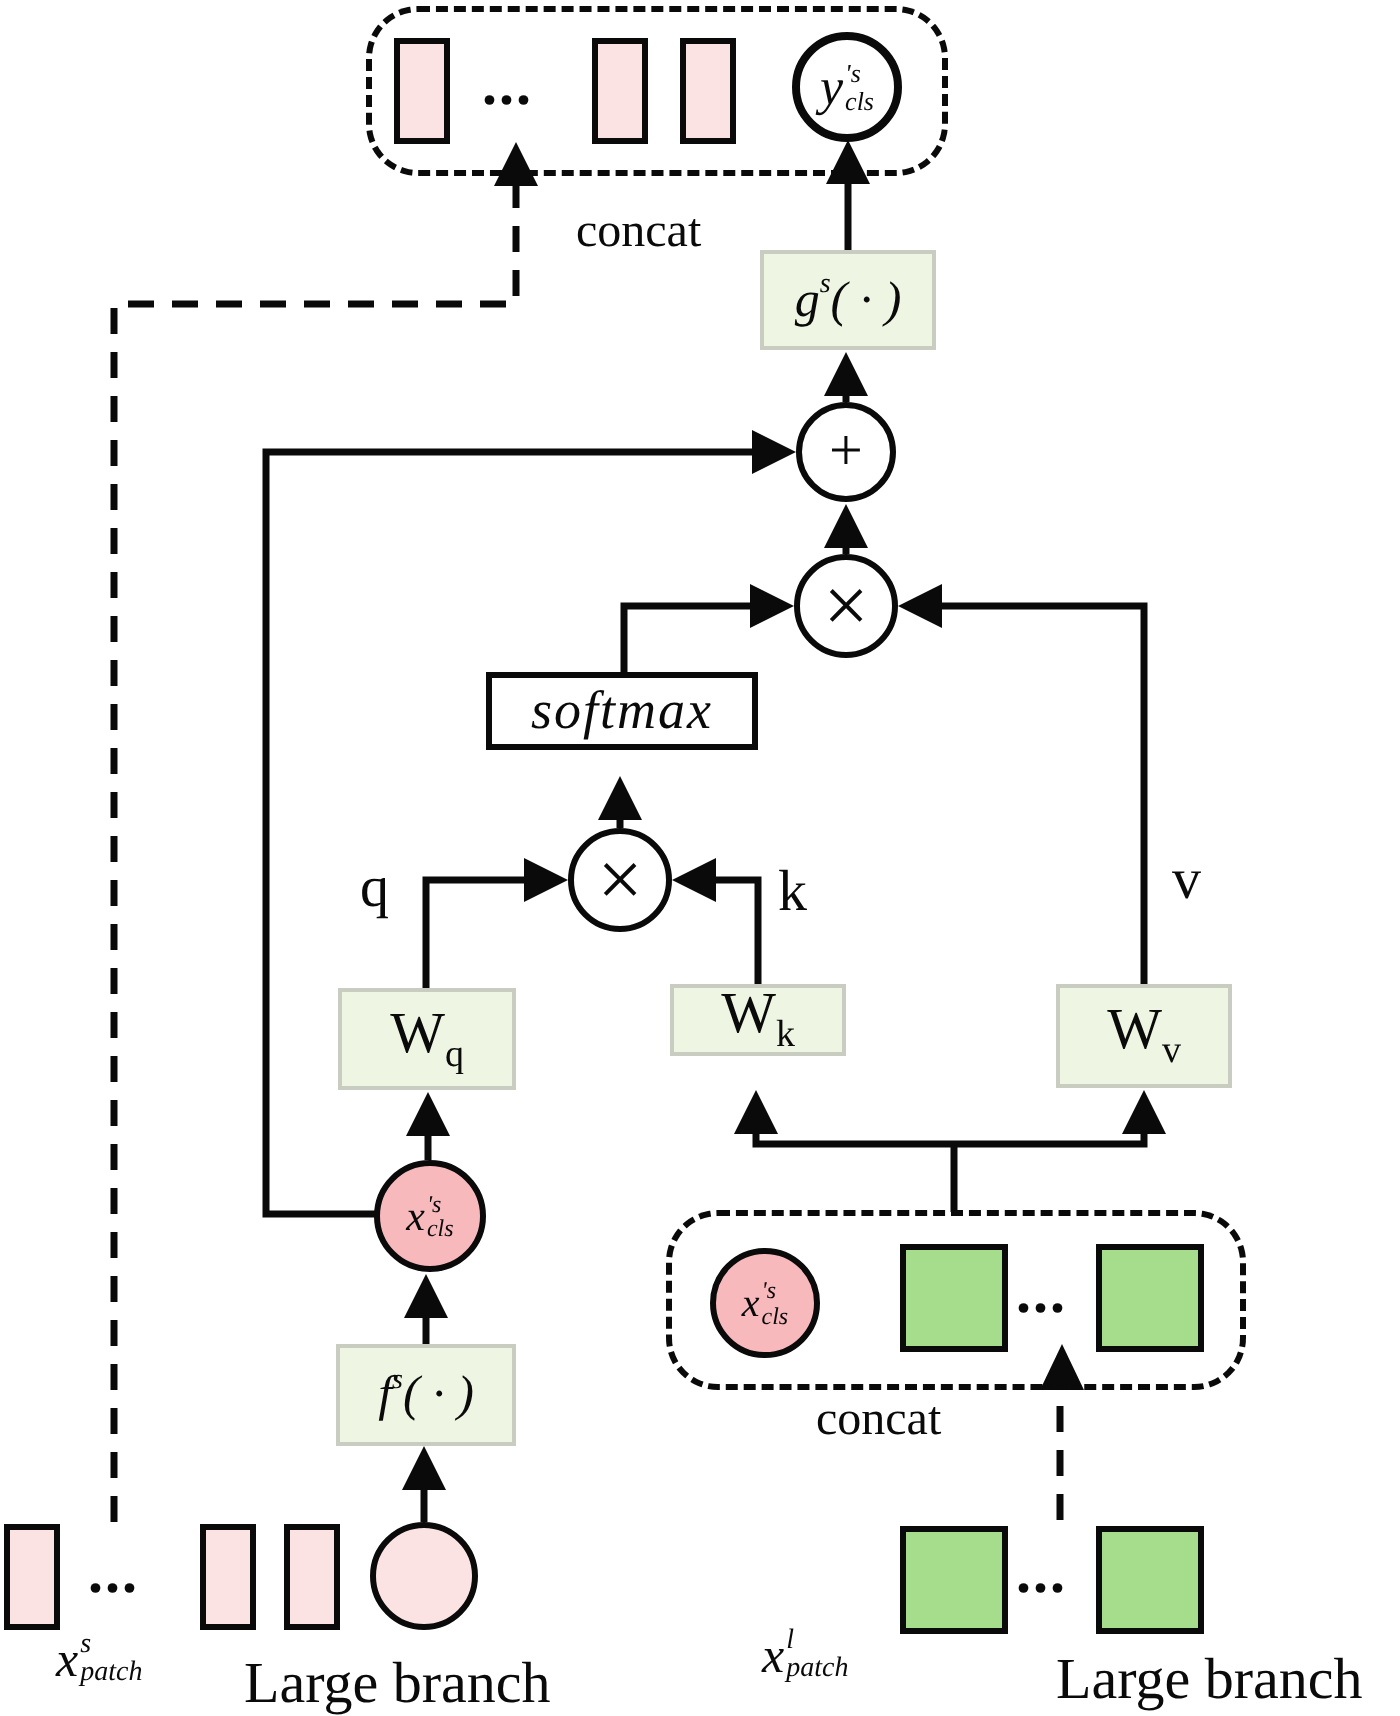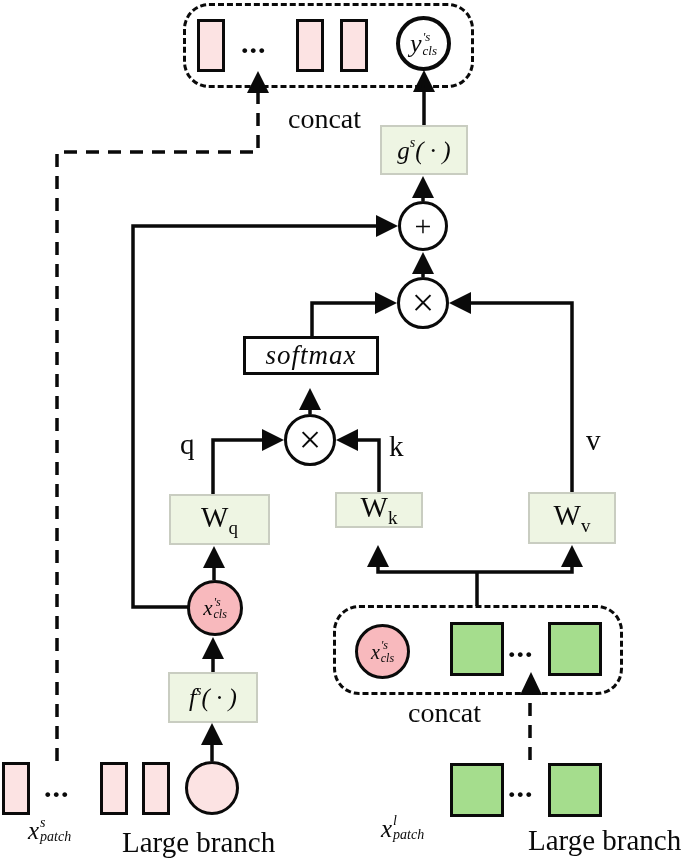--- a/index.html
+++ b/index.html
@@ -25,21 +25,21 @@
     line-height:1.02;margin-left:1px;}
   .clscircle{border:3.5px solid #0a0a0a;border-radius:50%;background:#f8b9bd;
     display:flex;align-items:center;justify-content:center;z-index:3;}
   .plaincircle{border:3.5px solid #0a0a0a;border-radius:50%;background:#fce3e3;z-index:3;}
   .fntext{font-style:italic;font-size:25px;display:inline-flex;align-items:center;line-height:1;}
   .fntext .sup{font-size:14px;transform:translateY(-7px);font-style:italic;}
   .wtext{font-size:29px;line-height:1;}
   .wtext sub{font-size:19px;}
   .qkv{font-size:29px;}
   .branchname{font-size:29px;}
-  .concatlbl{font-size:28px;}
+  .concatlbl{font-size:24px;}
   .softmaxlbl{font-style:italic;font-size:27px;letter-spacing:1px;}
 </style>
 </head>
 <body>
 
 <div id="canvas">
 
   <svg id="connectors" viewBox="0 0 700 858" xmlns="http://www.w3.org/2000/svg" fill="none" stroke="#0a0a0a" stroke-width="3.5">
     <g>
       <line x1="424" y1="125" x2="424" y2="88"></line>
@@ -140,21 +140,21 @@
   </div>
 
   <div class="abs opcircle" style="left:284px;top:414px;width:52px;height:52px;">
     <span style="font-size:40px;line-height:1;">×</span>
   </div>
 
   <div class="abs label qkv" style="left:180px;top:428px;">q</div>
   <div class="abs label qkv" style="left:389px;top:430px;">k</div>
   <div class="abs label qkv" style="left:586px;top:424px;">v</div>
 
-  <div class="abs fnbox" style="left:169px;top:494px;width:101px;height:51px;">
+  <div class="abs fnbox" style="left:169px;top:494px;width:89px;height:51px;">
     <span class="wtext"><span>W</span><sub>q</sub></span>
   </div>
   <div class="abs fnbox" style="left:335px;top:492px;width:88px;height:36px;">
     <span class="wtext"><span>W</span><sub>k</sub></span>
   </div>
   <div class="abs fnbox" style="left:528px;top:492px;width:88px;height:52px;">
     <span class="wtext"><span>W</span><sub>v</sub></span>
   </div>
 
   <div class="abs clscircle" style="left:187px;top:580px;width:56px;height:56px;">

